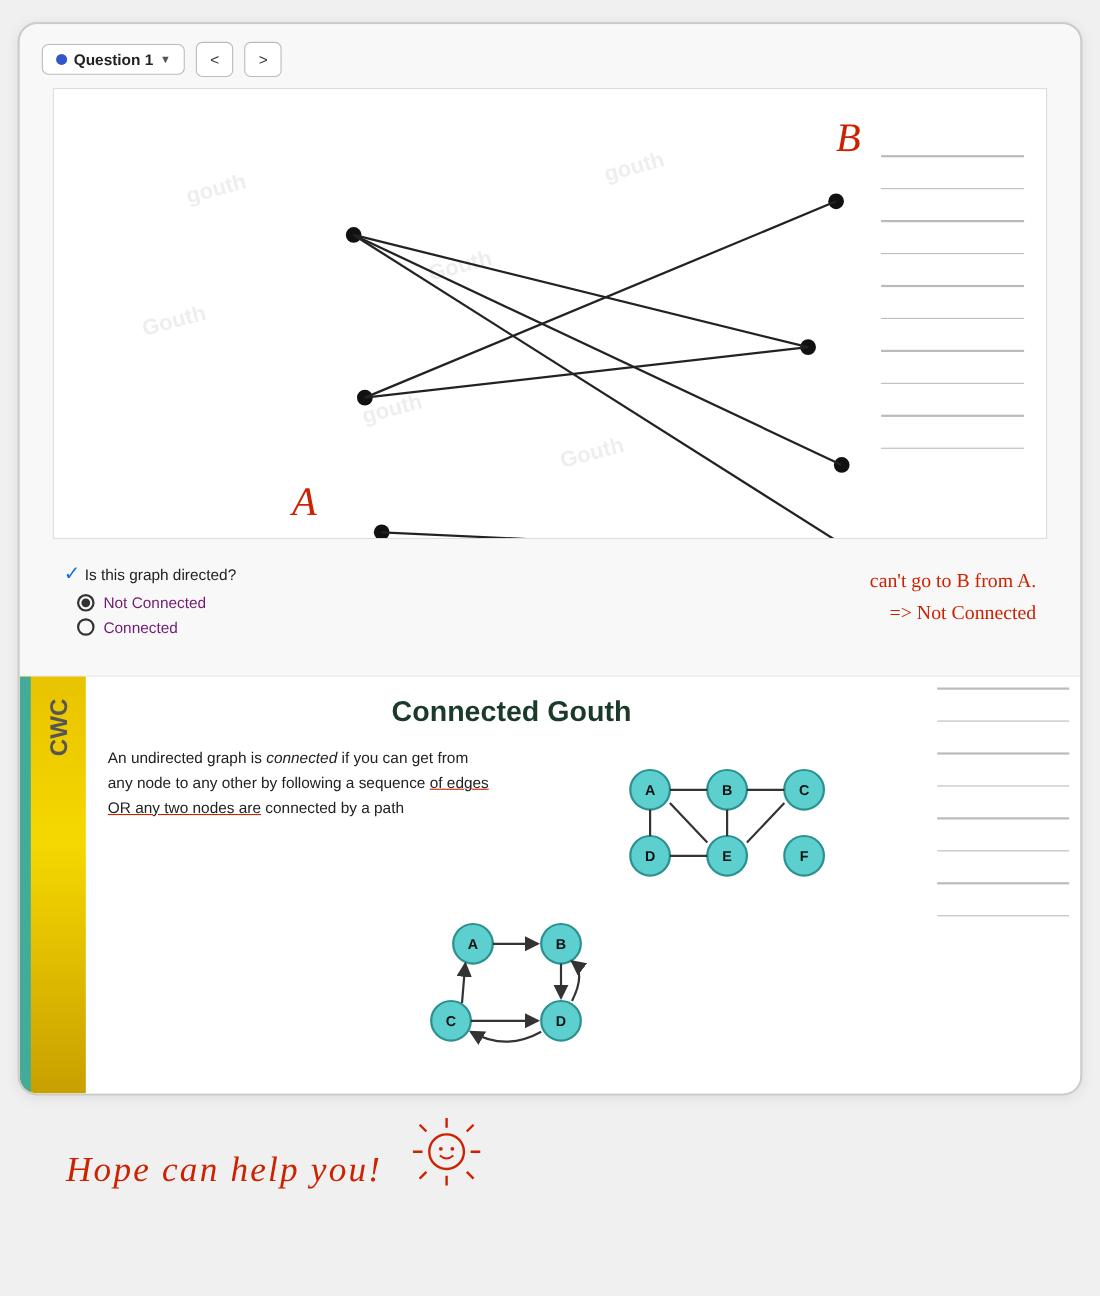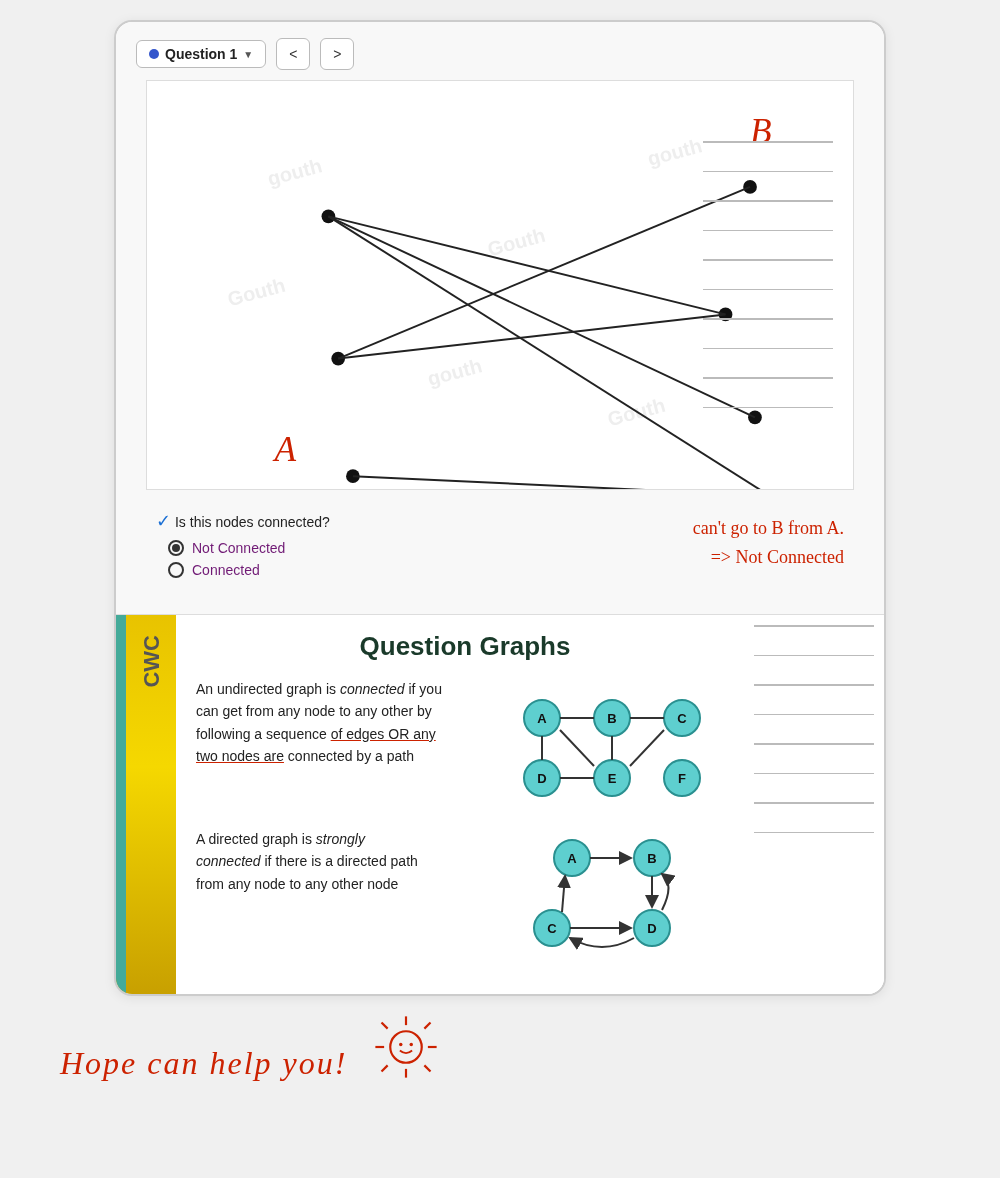--- a/index.html
+++ b/index.html
@@ -8,21 +8,21 @@
       font-family: Arial, sans-serif;
       width: 1000px;
       min-height: 1178px;
       display: flex;
       flex-direction: column;
       align-items: center;
       padding: 20px;
     }
 
     .main-container {
-      width: 772px;
+      width: 968px;
       background: white;
       border-radius: 18px;
       border: 2px solid #ccc;
       padding: 0;
       overflow: hidden;
       box-shadow: 0 2px 12px rgba(0,0,0,0.08);
     }
 
     
     .question-panel {
@@ -384,21 +384,21 @@
         <div class="right-line"></div>
         <div class="right-line"></div>
         <div class="right-line"></div>
       </div>
     </div>
 
     <div class="quiz-area">
       <div class="quiz-left">
         <div class="quiz-question">
           <span style="color:#1a6fd4;font-size:18px;">✓</span>
-          <span>Is this nodes connected?</span>
+          <span>Is this graph directed?</span>
         </div>
         <div class="radio-option">
           <div class="radio-checked"></div>
           <span>Not Connected</span>
         </div>
         <div class="radio-option">
           <div class="radio-empty"></div>
           <span>Connected</span>
         </div>
       </div>
@@ -410,21 +410,21 @@
   </div>
 
   <div class="content-section">
 
     <div class="sidebar-stripe">
       <div class="sidebar-green"></div>
       <div class="sidebar-letters" style="color:#555;font-size:22px;margin-left:12px;margin-top:10px;">CWC</div>
     </div>
 
     <div class="content-main">
-      <h2 class="section-title">Question Graphs</h2>
+      <h2 class="section-title">Connected Gouth</h2>
 
       <div class="content-row">
         <div class="content-text">
           An undirected graph is <em>connected</em>
           if you can get from any node to
           any other by following a sequence
           <span class="underlined-red">of edges OR any two nodes are</span>
           connected by a path
         </div>
         <div class="graph-diagram">
@@ -453,24 +453,20 @@
             <line x1="45" y1="58" x2="45" y2="82" stroke="#333" stroke-width="2"></line>
             <line x1="63" y1="52" x2="97" y2="88" stroke="#333" stroke-width="2"></line>
             <line x1="115" y1="58" x2="115" y2="82" stroke="#333" stroke-width="2"></line>
             <line x1="133" y1="88" x2="167" y2="52" stroke="#333" stroke-width="2"></line>
             <line x1="63" y1="100" x2="97" y2="100" stroke="#333" stroke-width="2"></line>
           </svg>
         </div>
       </div>
 
       <div class="content-row">
-        <div class="content-text">
-          A directed graph is <em>strongly<br>connected</em> if there is a directed path
-          from any node to any other node
-        </div>
         <div class="graph-diagram">
           <svg width="200" height="130" viewBox="0 0 200 130">
 
             <circle cx="65" cy="30" r="18" fill="#5ecfcf" stroke="#2a9090" stroke-width="2"></circle>
             <text x="65" y="35" text-anchor="middle" font-size="13" font-weight="bold" fill="#111">A</text>
 
             <circle cx="145" cy="30" r="18" fill="#5ecfcf" stroke="#2a9090" stroke-width="2"></circle>
             <text x="145" y="35" text-anchor="middle" font-size="13" font-weight="bold" fill="#111">B</text>
 
             <circle cx="45" cy="100" r="18" fill="#5ecfcf" stroke="#2a9090" stroke-width="2"></circle>

